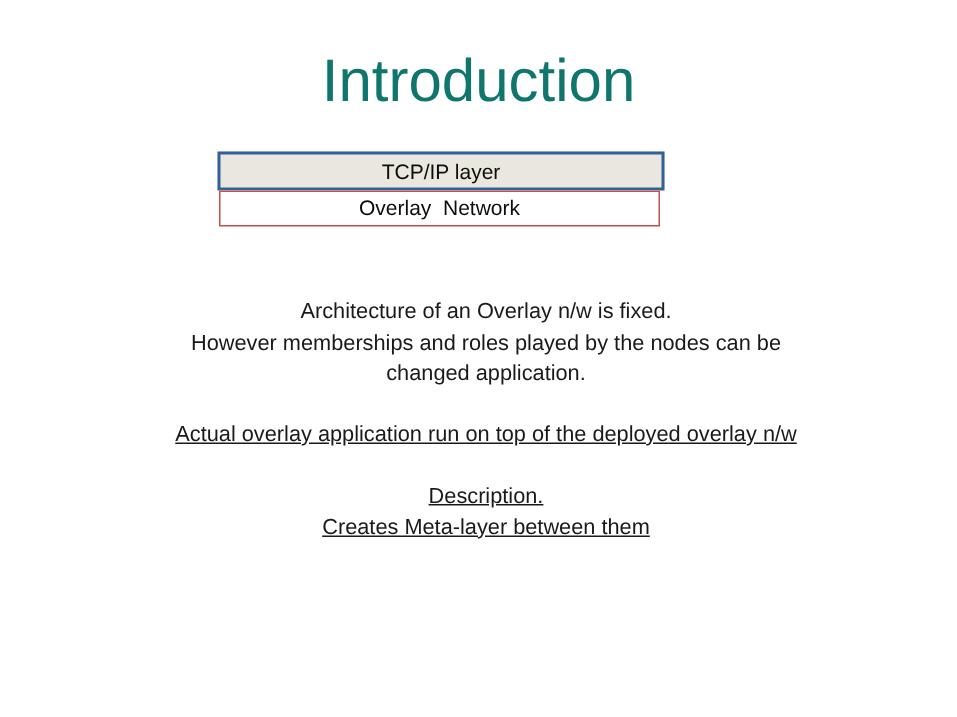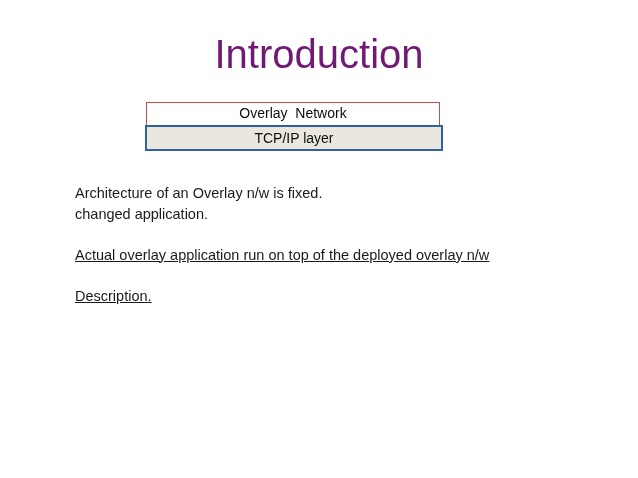--- a/index.html
+++ b/index.html
@@ -23,21 +23,21 @@
   
   .slide-title {
     position: absolute;
     left: 0;
     top: 30px;
     width: 638px;
     text-align: center;
     font-size: 40px;
     line-height: 48px;
     font-weight: 400;
-    color: #701a75;
+    color: #0f766e;
     letter-spacing: 0px;
   }
 
   
   .layer-diagram {
     position: absolute;
     left: 146px;
     top: 102px;
     width: 294px;
   }
@@ -69,52 +69,55 @@
   .body-text {
     position: absolute;
     left: 74px;
     top: 182px;
     width: 500px;
     font-size: 14.5px;
     line-height: 20.5px;
     color: #1a1a1a;
   }
   .para {
-    margin: 1px;
+    margin: 16px;
+    text-align: center;
   }
   .para + .para {
     margin-top: 20.5px;
     text-decoration: underline;
   }
   .para .line {
     display: block;
   }
 </style>
 </head>
 <body>
 
 <div class="slide">
 
   <div class="slide-title">Introduction</div>
 
   <div class="layer-diagram">
+    <div class="layer-box layer-tcpip">TCP/IP layer</div>
     <div class="layer-box layer-overlay">Overlay  Network</div>
-    <div class="layer-box layer-tcpip">TCP/IP layer</div>
   </div>
 
   <div class="body-text">
 
     <p class="para">
       <span class="line">Architecture of an Overlay n/w  is fixed.</span>
+      <span class="line">However memberships and roles played by the nodes can be</span>
       <span class="line">changed application.</span>
     </p>
 
     <p class="para">
       <span class="line">Actual overlay application run on top of the deployed overlay n/w</span>
     </p>
 
     <p class="para">
       <span class="line">Description.</span>
+      <span class="line">Creates Meta-layer between them</span>
     </p>
 
   </div>
 
 </div>
 
 </body></html>

